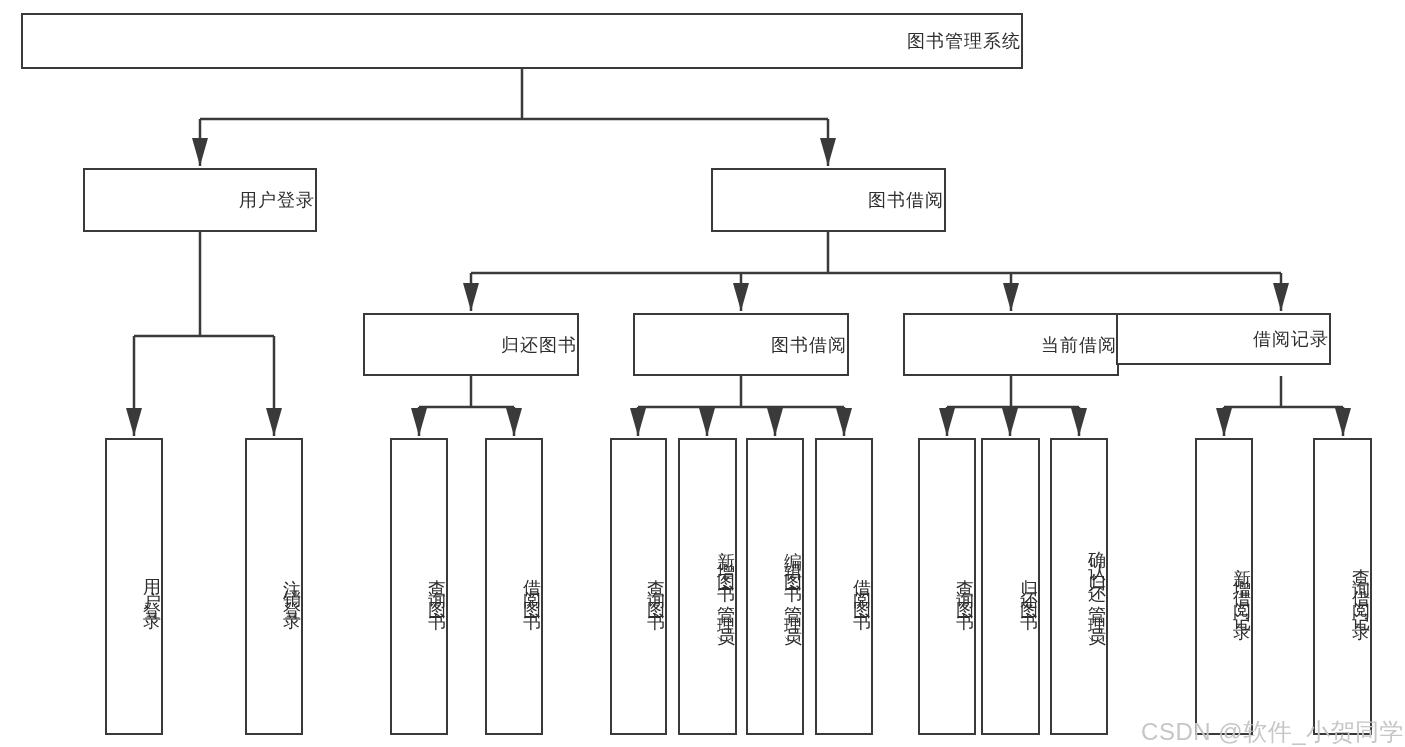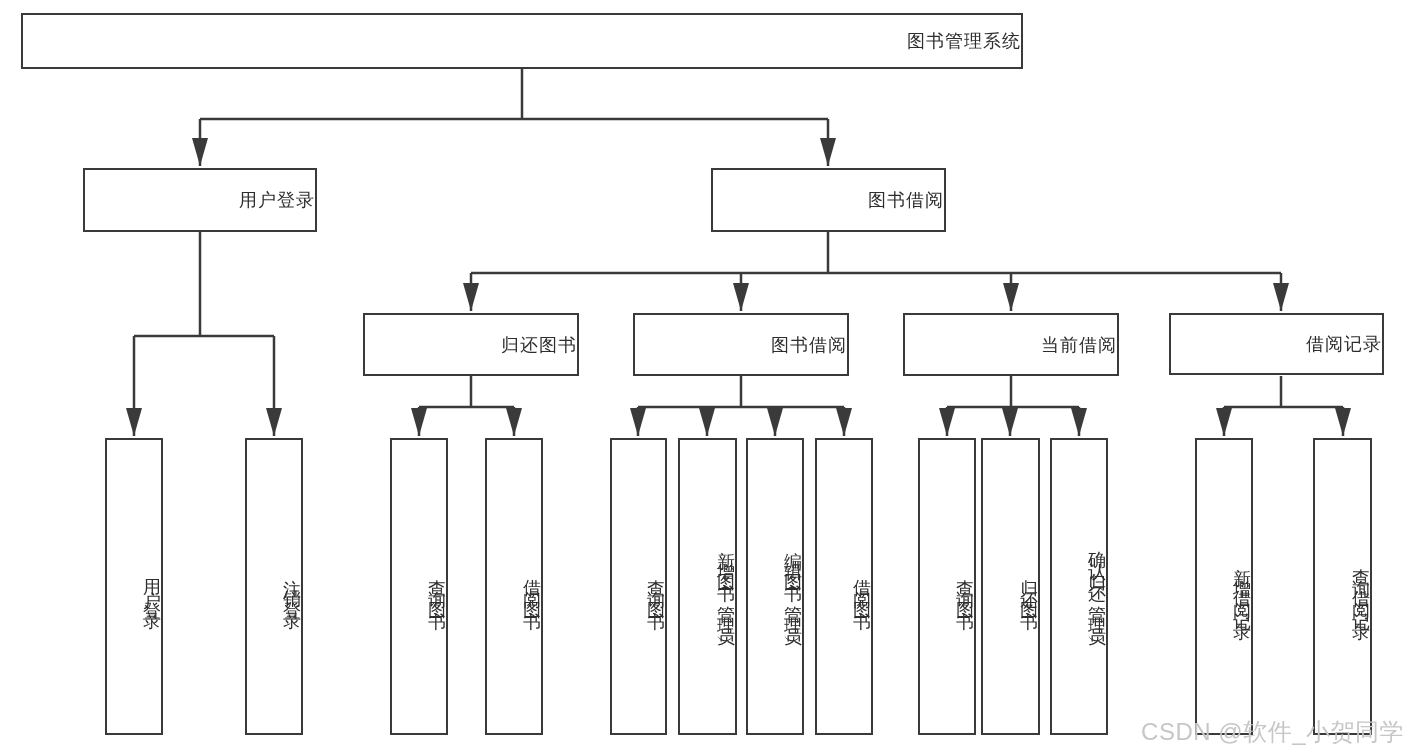--- a/index.html
+++ b/index.html
@@ -101,21 +101,21 @@
 
   <div class="box h" style="left:363px;top:313px;width:216px;height:63px">
     <span>归还图书</span>
   </div>
   <div class="box h" style="left:633px;top:313px;width:216px;height:63px">
     <span>图书借阅</span>
   </div>
   <div class="box h" style="left:903px;top:313px;width:216px;height:63px">
     <span>当前借阅</span>
   </div>
-  <div class="box h" style="left:1169px;top:313px;width:215px;height:62px">
+  <div class="box h" style="left:1116px;top:313px;width:215px;height:52px">
     <span>借阅记录</span>
   </div>
 
   <div class="box v" style="left:105px;top:438px;width:58px;height:297px">
     <span>用户登录</span>
   </div>
   <div class="box v" style="left:245px;top:438px;width:58px;height:297px">
     <span>注销登录</span>
   </div>
 

